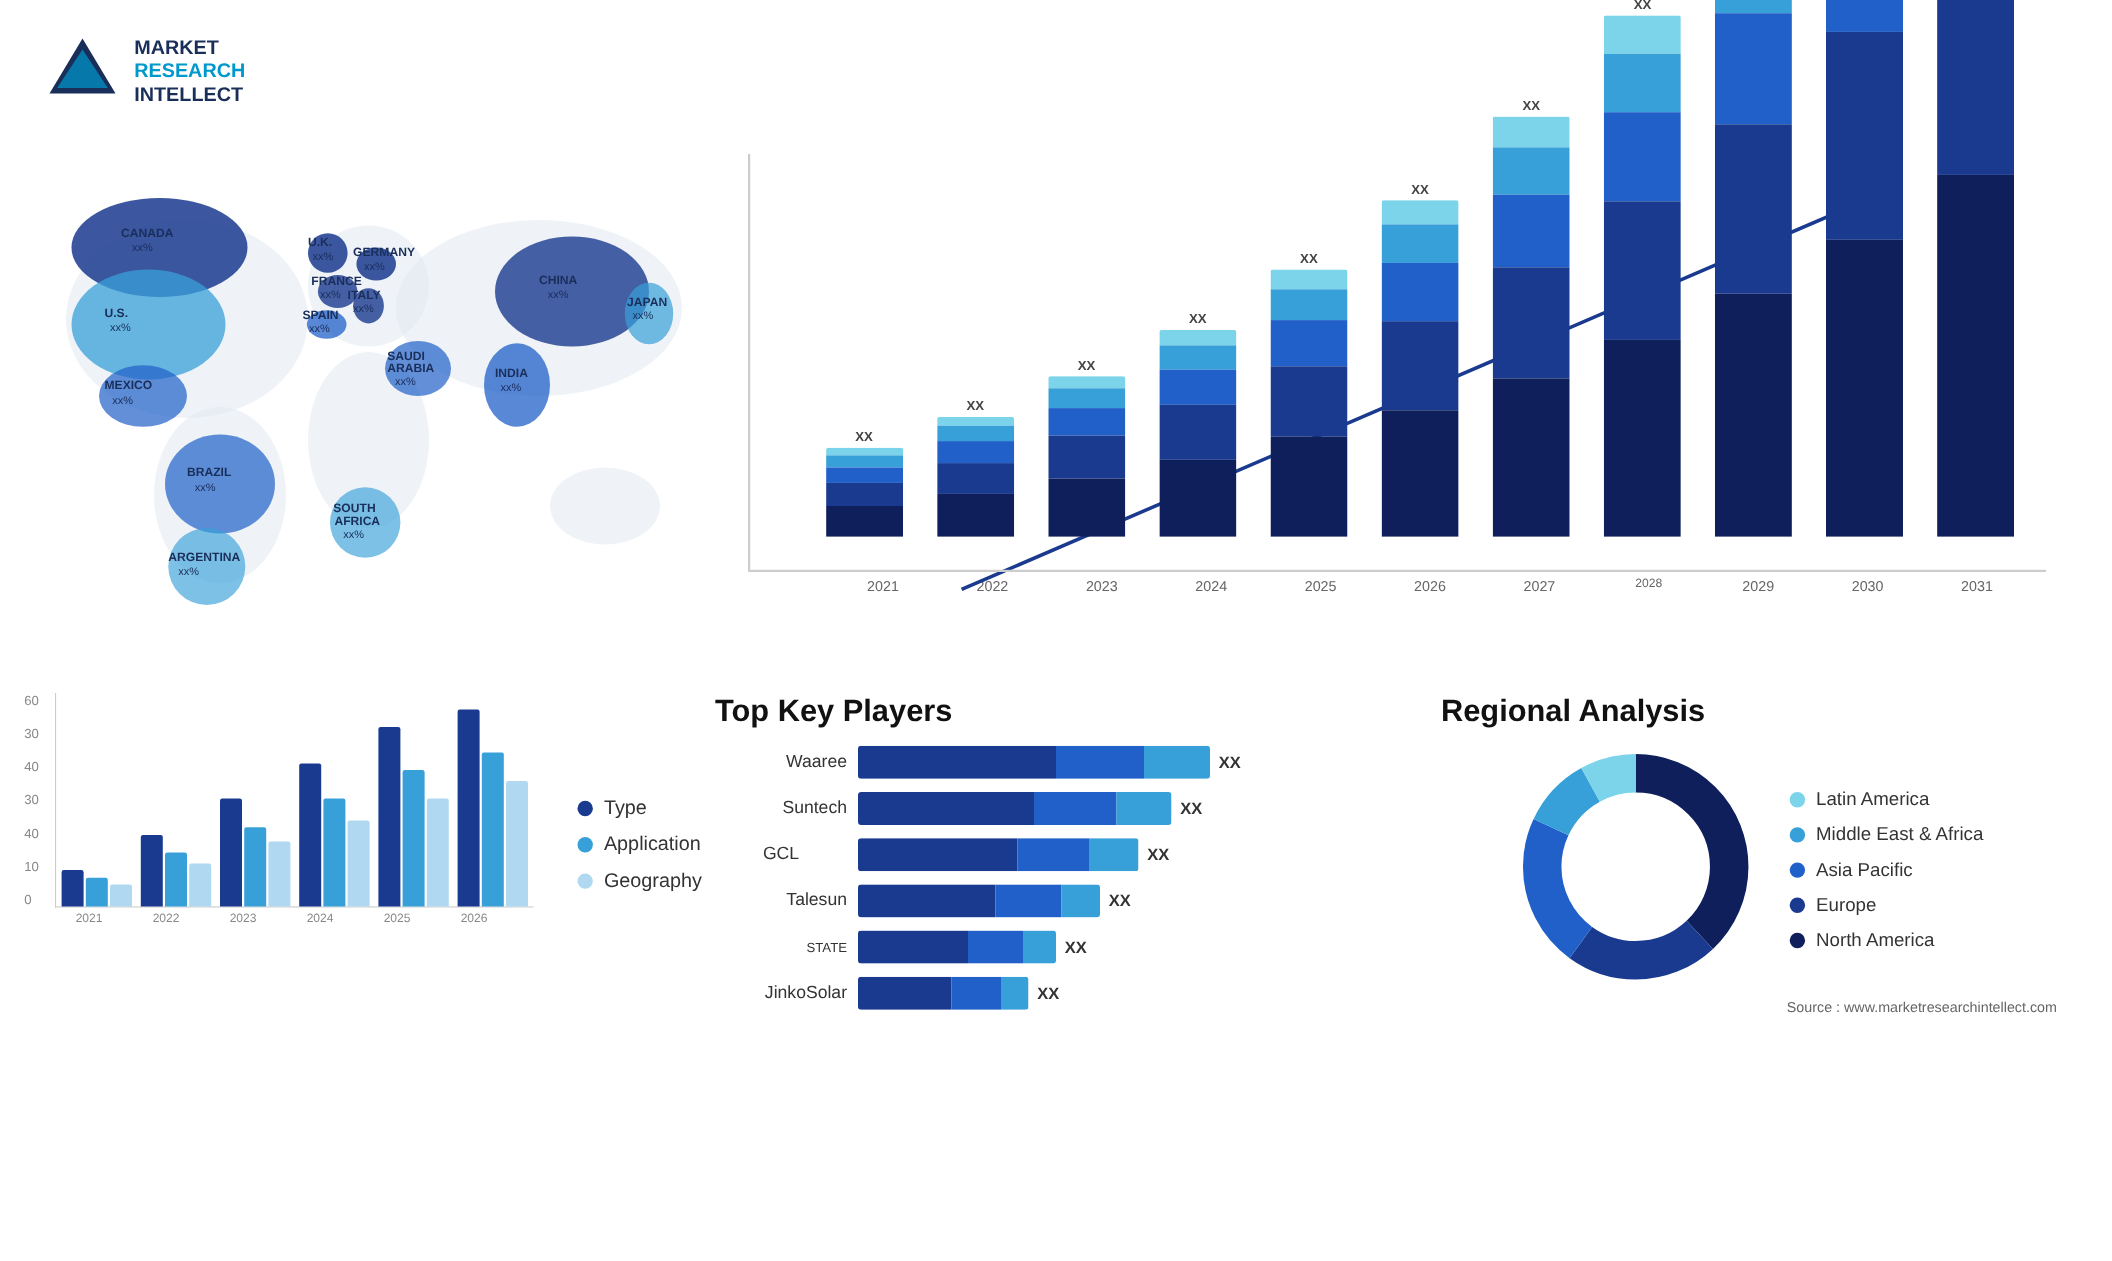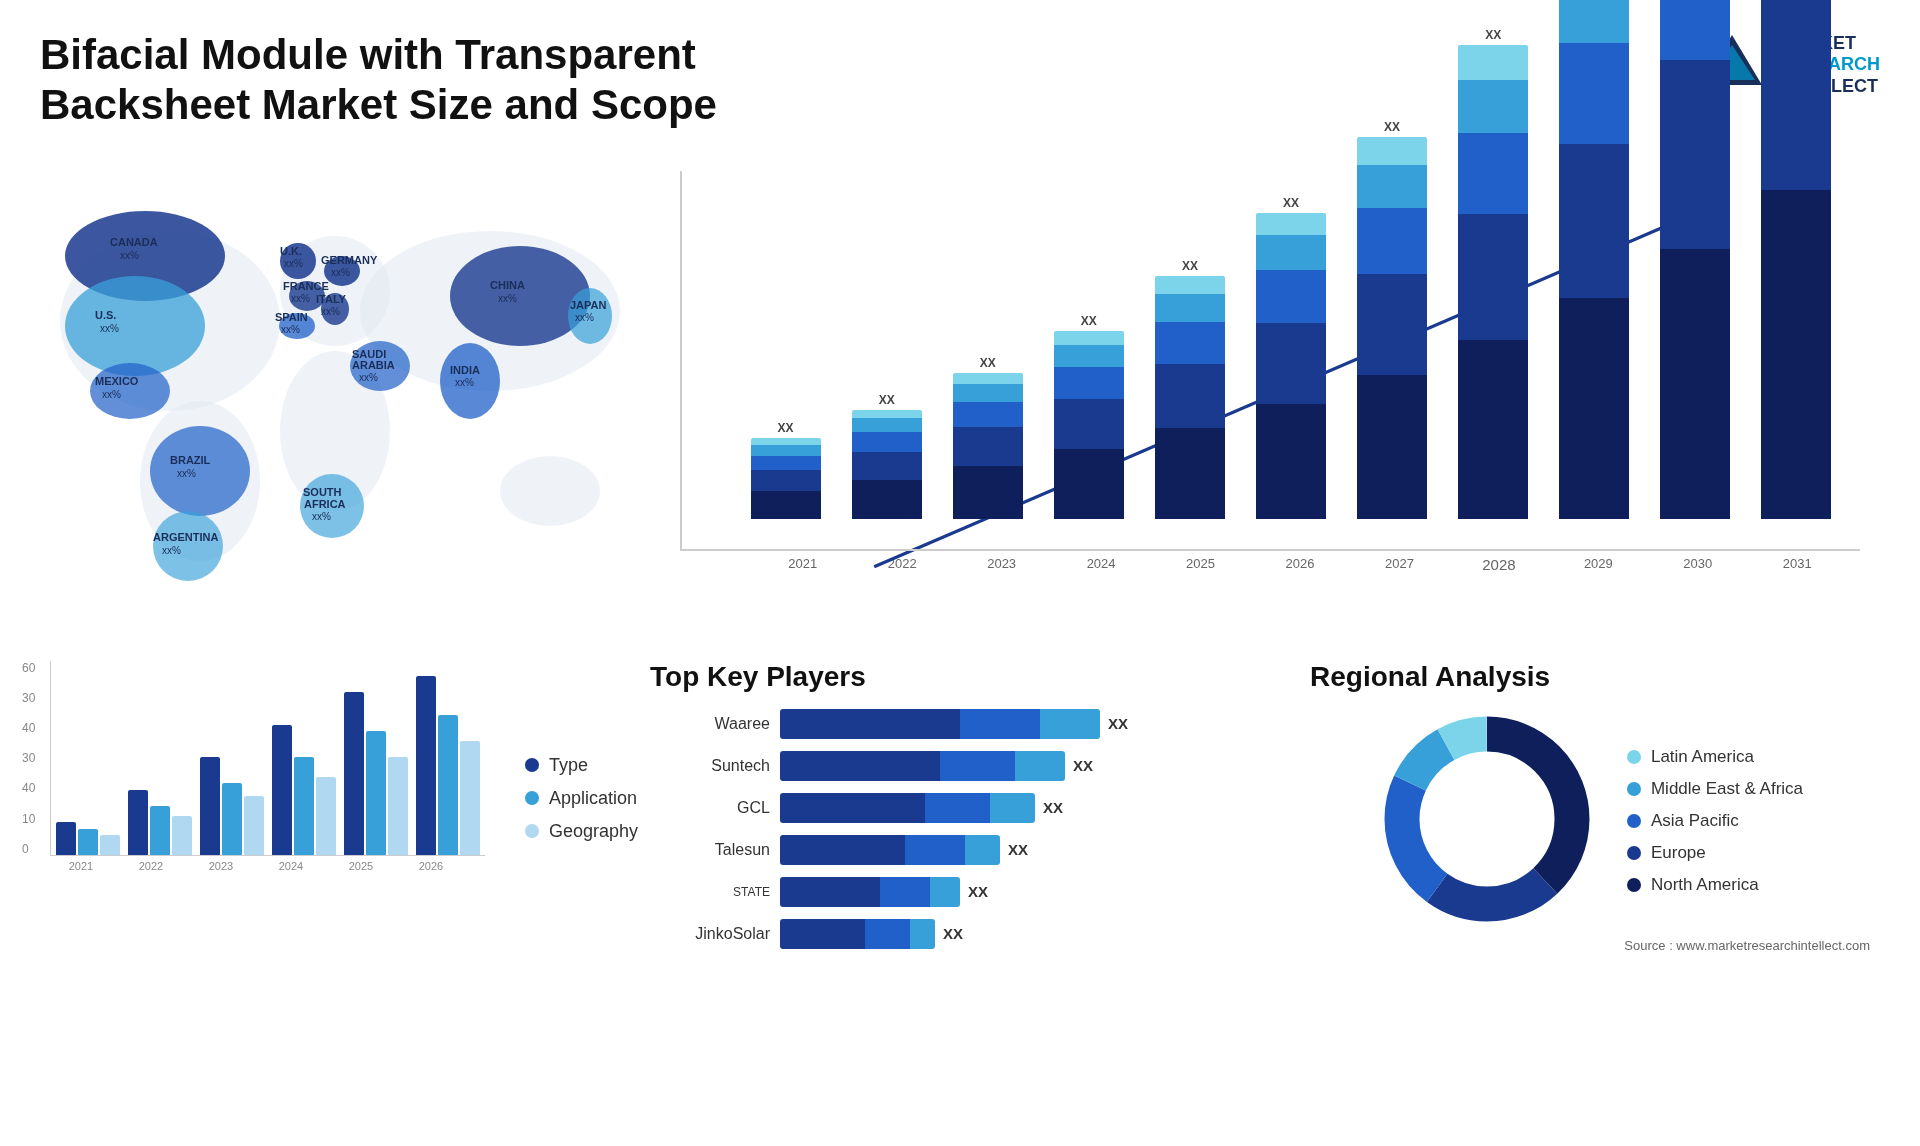--- a/index.html
+++ b/index.html
@@ -171,21 +171,20 @@
       font-size: 10px;
       fill: #1a2e5a;
     }
   </style>
 </head>
 <body>
 
 <div class="page-wrapper">
 
   <div class="header">
-    <h1 class="page-title">Bifacial Module with Transparent Backsheet Market Size and Scope</h1>
     <div class="logo-area">
       <svg class="logo-icon" viewBox="0 0 70 70">
         <polygon points="35,5 65,55 5,55" fill="#1a2e5a"></polygon>
         <polygon points="35,15 58,50 12,50" fill="#0099cc" opacity="0.7"></polygon>
       </svg>
       <div class="logo-text">
         <div>MARKET</div>
         <div style="color:#0099cc">RESEARCH</div>
         <div>INTELLECT</div>
       </div>
@@ -393,21 +392,21 @@
         </div>
 
         <div id="x-labels-row" style="display:flex;gap:14px;padding:5px 20px 0 80px;">
             <div style="flex: 1 1 0%; text-align: center; font-size: 13px; color: rgb(102, 102, 102);">2021</div>
             <div style="flex: 1 1 0%; text-align: center; font-size: 13px; color: rgb(102, 102, 102);">2022</div>
             <div style="flex: 1 1 0%; text-align: center; font-size: 13px; color: rgb(102, 102, 102);">2023</div>
             <div style="flex: 1 1 0%; text-align: center; font-size: 13px; color: rgb(102, 102, 102);">2024</div>
             <div style="flex: 1 1 0%; text-align: center; font-size: 13px; color: rgb(102, 102, 102);">2025</div>
             <div style="flex: 1 1 0%; text-align: center; font-size: 13px; color: rgb(102, 102, 102);">2026</div>
             <div style="flex: 1 1 0%; text-align: center; font-size: 13px; color: rgb(102, 102, 102);">2027</div>
-            <div style="flex: 1 1 0%; text-align: center; font-size: 15px; color: rgb(102, 102, 102);">2028</div>
+            <div style="flex: 1 1 0%; text-align: center; font-size: 11px; color: rgb(102, 102, 102);">2028</div>
             <div style="flex: 1 1 0%; text-align: center; font-size: 13px; color: rgb(102, 102, 102);">2029</div>
             <div style="flex: 1 1 0%; text-align: center; font-size: 13px; color: rgb(102, 102, 102);">2030</div>
             <div style="flex: 1 1 0%; text-align: center; font-size: 13px; color: rgb(102, 102, 102);">2031</div>
           </div>
       </div>
     </div>
 
     <div class="bottom-row">
 
       <div class="segmentation-section">
@@ -503,21 +502,21 @@
               <div style="display: flex; align-items: center; gap: 8px;">
                 <div style="display: flex; height: 30px; border-radius: 3px; overflow: hidden;">
                   <div style="width: 160px; background: rgb(26, 58, 143);"></div>
                   <div style="width: 75px; background: rgb(32, 96, 200);"></div>
                   <div style="width: 50px; background: rgb(56, 160, 216);"></div>
                 </div>
                 <div style="font-size: 15px; font-weight: 600; color: rgb(51, 51, 51);">XX</div>
               </div>
             </div>
             <div style="display: flex; align-items: center; margin-bottom: 12px; gap: 10px;">
-              <div style="width: 120px; font-size: 16px; color: rgb(51, 51, 51); text-align: right;">GCL</div>
+              <div style="width: 120px; font-size: 16px; color: rgb(51, 51, 51); text-align: center;">GCL</div>
               <div style="display: flex; align-items: center; gap: 8px;">
                 <div style="display: flex; height: 30px; border-radius: 3px; overflow: hidden;">
                   <div style="width: 145px; background: rgb(26, 58, 143);"></div>
                   <div style="width: 65px; background: rgb(32, 96, 200);"></div>
                   <div style="width: 45px; background: rgb(56, 160, 216);"></div>
                 </div>
                 <div style="font-size: 15px; font-weight: 600; color: rgb(51, 51, 51);">XX</div>
               </div>
             </div>
             <div style="display: flex; align-items: center; margin-bottom: 12px; gap: 10px;">

